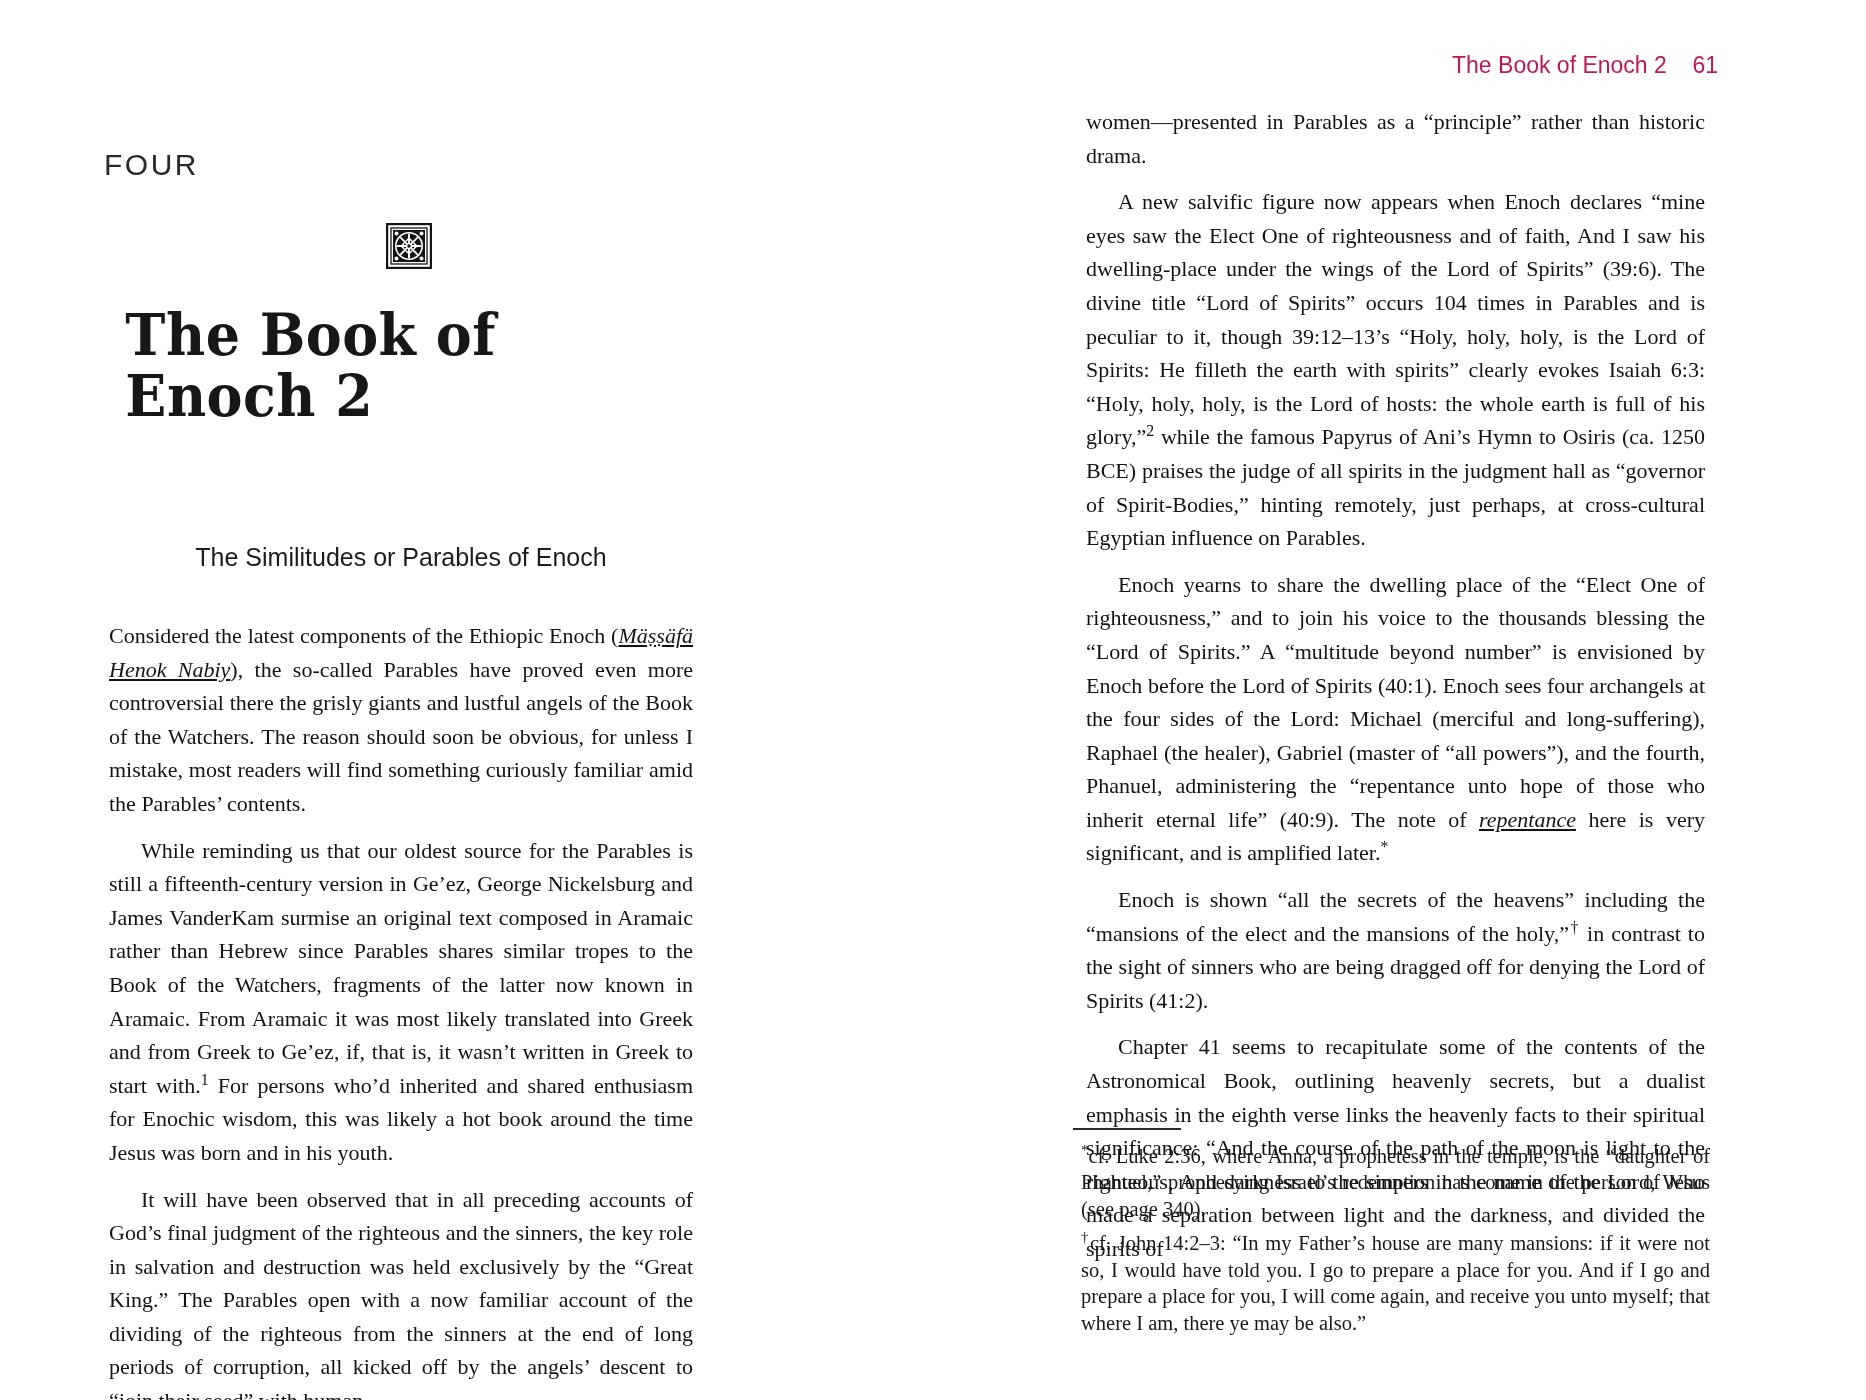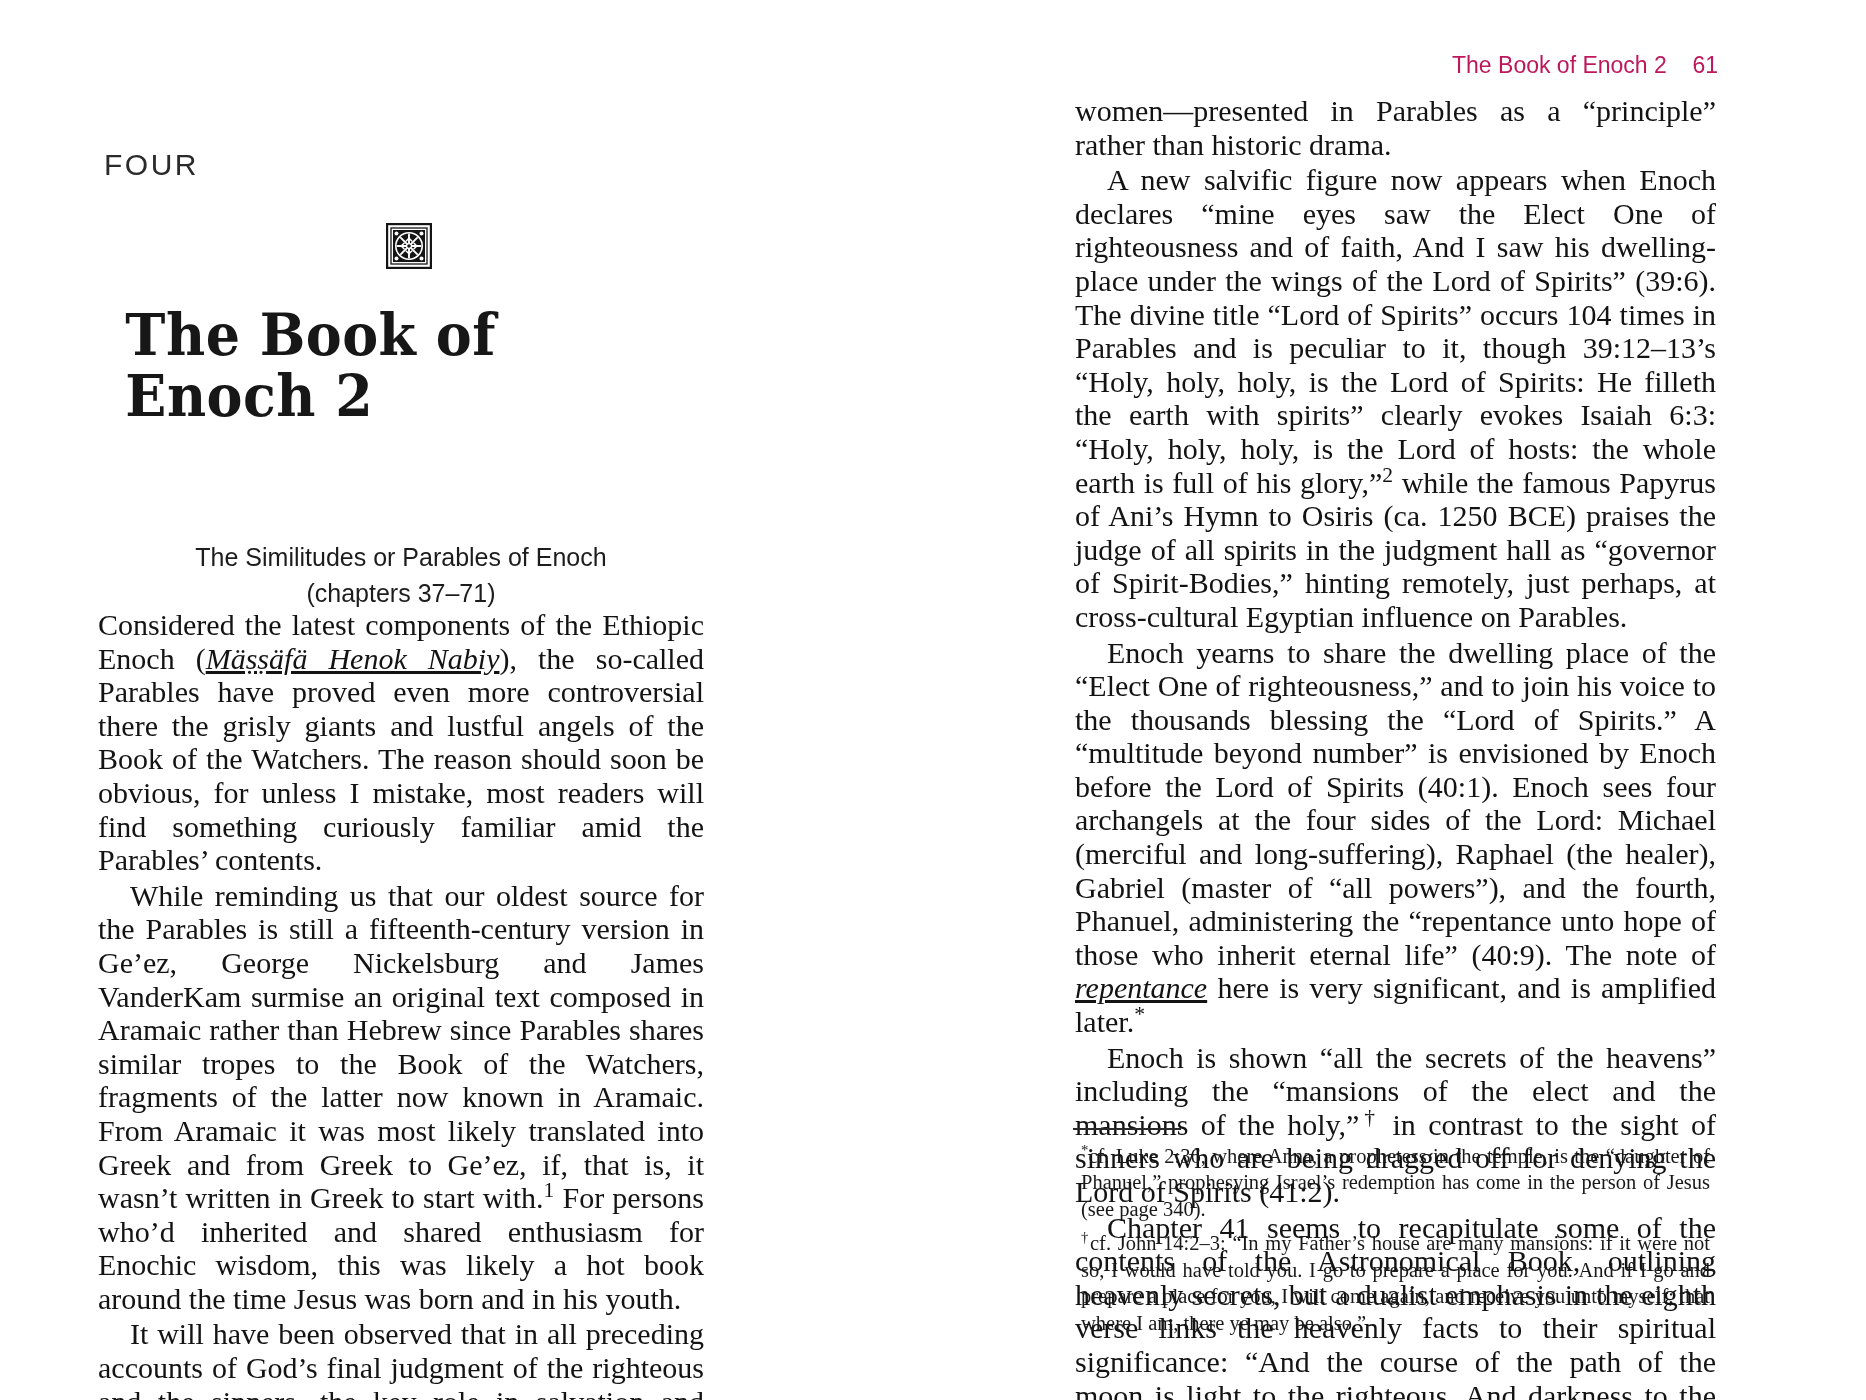--- a/index.html
+++ b/index.html
@@ -80,22 +80,22 @@
   }
 
   .body-left {
     position: absolute;
     left: 96px;
     top: 606px;
     width: 610px;
   }
 
   p.bodytext {
-    margin: 2px;
-    font-size: 30px;
+    margin: 13px;
+    font-size: 22px;
     line-height: 33.6px;
     text-align: justify;
     text-justify: inter-word;
     hyphens: manual;
     color: #131313;
   }
   p.bodytext.indent {
     text-indent: 32px;
   }
 
@@ -204,21 +204,20 @@
           <line x1="30.8" y1="23" x2="28.0" y2="25.8"></line>
         </g>
         <circle cx="23" cy="23" r="2.4" fill="#141414" stroke="#ffffff" stroke-width="1.2"></circle>
       </svg>
 
       <div class="chapter-title">The Book of Enoch 2</div>
     </div>
 
     <div class="section-head">
       <div>The Similitudes or Parables of Enoch</div>
-      <div>(chapters 37–71)</div>
     </div>
 
     <div class="body-left">
       <p class="bodytext">
         <span>Considered the latest components of the Ethiopic Enoch (</span><i>Mäṣṣäfä Henok Nabiy</i><span>), the so-called Parables have proved even more controver­sial there the grisly giants and lustful angels of the Book of the Watchers. The reason should soon be obvious, for unless I mistake, most readers will find something curiously familiar amid the Parables’ contents.</span>
       </p>
       <p class="bodytext indent">
         <span>While reminding us that our oldest source for the Parables is still a fifteenth-century version in Ge’ez, George Nickelsburg and James VanderKam surmise an original text composed in Aramaic rather than Hebrew since Parables shares similar tropes to the Book of the Watchers, fragments of the latter now known in Aramaic. From Aramaic it was most likely translated into Greek and from Greek to Ge’ez, if, that is, it wasn’t written in Greek to start with.</span><sup class="fnmark">1</sup><span> For persons who’d inherited and shared enthusiasm for Enochic wisdom, this was likely a hot book around the time Jesus was born and in his youth.</span>
       </p>
       <p class="bodytext indent">It will have been observed that in all preceding accounts of God’s final judgment of the righteous and the sinners, the key role in salvation and destruction was held exclusively by the “Great King.” The Parables open with a now familiar account of the dividing of the righteous from the sinners at the end of long periods of corruption, all kicked off by the angels’ descent to “join their seed” with human</p>

